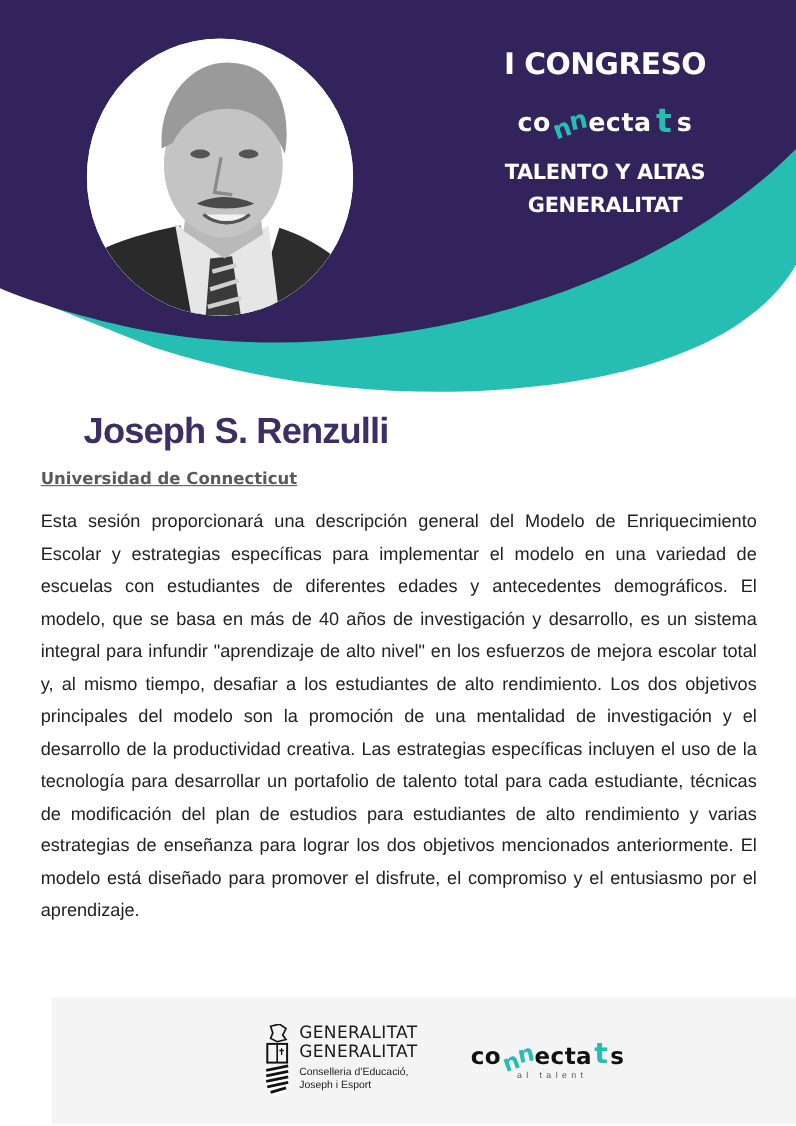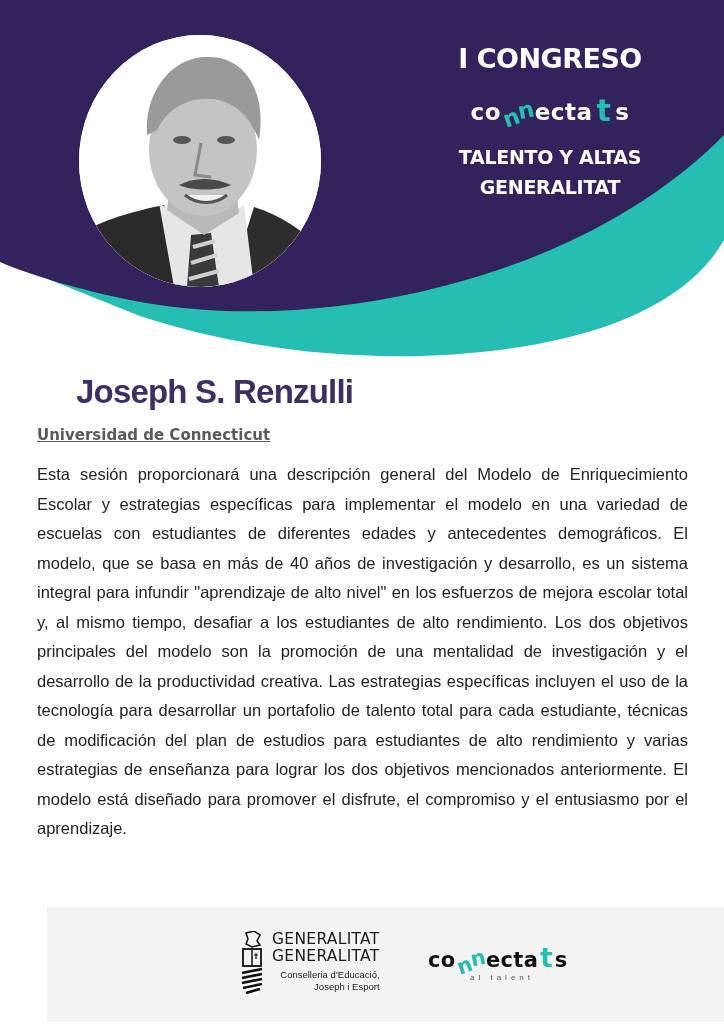--- a/index.html
+++ b/index.html
@@ -60,21 +60,21 @@
     }
     .gv-logo { position: absolute; left: 193px; top: 24px; display: flex; }
     .gv-shield { width: 24px; height: 66px; }
     .gv-text { margin-left: 8px; }
     .gv-name {
       font-family: "DejaVu Sans", sans-serif; font-size: 15.5px;
       line-height: 17px; color: #1a1a1a; letter-spacing: 0.3px;
     }
     .gv-sub {
       font-family: "Liberation Sans", sans-serif; font-size: 9.5px;
-      line-height: 12px; color: #1a1a1a; margin-top: 4px; text-align: right;
+      line-height: 12px; color: #1a1a1a; margin-top: 4px;
     }
     .cn-logo { position: absolute; left: 381px; top: 40px; width: 160px; }
     .cn-main {
       font-family: "DejaVu Sans", sans-serif; font-weight: bold;
       font-size: 21px; color: #111111; letter-spacing: 0.3px;
       display: flex; align-items: center; height: 26px;
     }
     .cn-main .teal { color: #26bdb3; }
     .cn-main .ch { display: inline-block; }
     .cn-tag {

